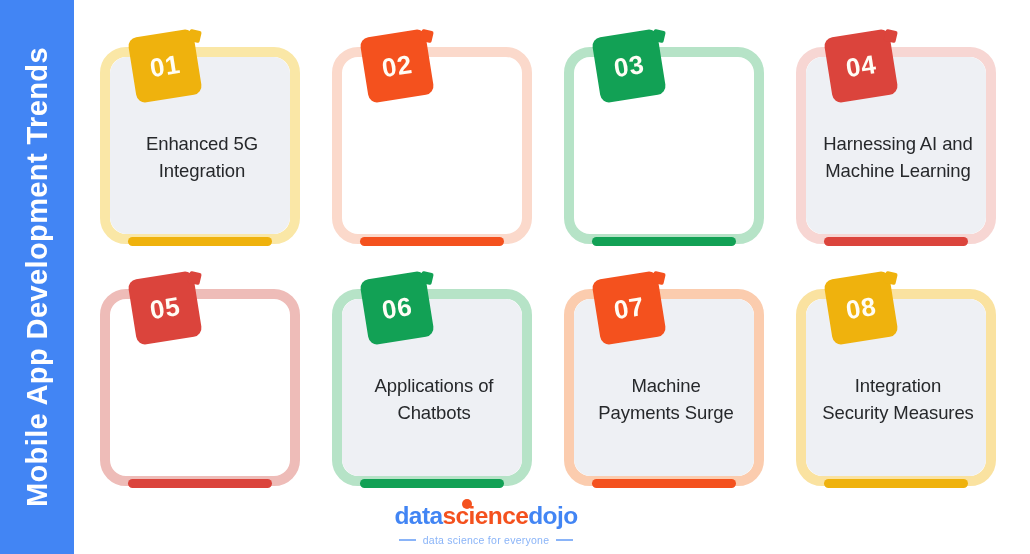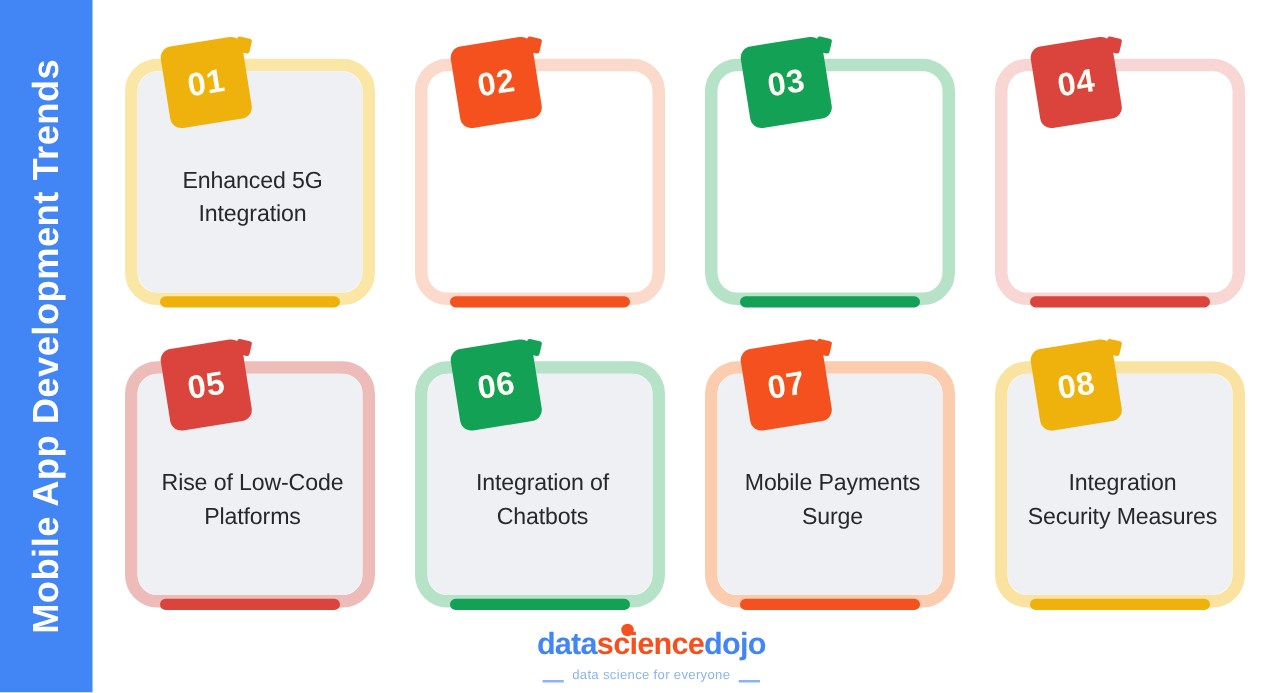--- a/index.html
+++ b/index.html
@@ -146,21 +146,20 @@
     position: absolute;
     left: 0;
     top: 503px;
     width: 898px;
     height: 51px;
     display: flex;
     flex-direction: column;
     align-items: center;
     justify-content: flex-start;
     padding-left: 74px;
-    margin-left: 35px;
   }
   #logo-wordmark {
     position: relative;
     font-size: 24.5px;
     font-weight: 700;
     letter-spacing: -0.6px;
     line-height: 1.05;
     white-space: nowrap;
   }
   .logo-blue   { color: #4285F4; }
@@ -170,21 +169,21 @@
     left: 67px;
     top: -4px;
     width: 10px;
     height: 10px;
     border-radius: 50%;
     background: #F4511E;
   }
   #logo-tagline-row {
     margin-top: 5px;
     display: flex;
-    align-items: flex-end;
+    align-items: center;
     gap: 7px;
   }
   .tag-dash {
     display: block;
     width: 17px;
     height: 2px;
     background: #8AB4F8;
   }
   #logo-tagline {
     color: #8AB4F8;
@@ -226,52 +225,52 @@
     <div class="card" style="--accent: #12A155; --pastel: #B6E3C7;">
       <div class="card-frame"></div>
       <div class="badge">
         <span class="badge-num">03</span>
       </div>
       <div class="card-bar"></div>
     </div>
 
     <div class="card" style="--accent: #DB443C; --pastel: #F7D6D3;">
       <div class="card-frame"></div>
+      <div class="card-inner">
+        <div class="card-text">Harnessing AI and Machine Learning</div>
+      </div>
       <div class="badge">
         <span class="badge-num">04</span>
       </div>
       <div class="card-bar"></div>
     </div>
 
     <div class="card" style="--accent: #DB443C; --pastel: #EEBCB8;">
       <div class="card-frame"></div>
-      <div class="card-inner">
-        <div class="card-text">Rise of Low-Code Platforms</div>
-      </div>
       <div class="badge">
         <span class="badge-num">05</span>
       </div>
       <div class="card-bar"></div>
     </div>
 
     <div class="card" style="--accent: #12A155; --pastel: #B6E3C7;">
       <div class="card-frame"></div>
       <div class="card-inner">
-        <div class="card-text">Integration of Chatbots</div>
+        <div class="card-text">Applications of Chatbots</div>
       </div>
       <div class="badge">
         <span class="badge-num">06</span>
       </div>
       <div class="card-bar"></div>
     </div>
 
     <div class="card" style="--accent: #F4511E; --pastel: #FBCCAE;">
       <div class="card-frame"></div>
       <div class="card-inner">
-        <div class="card-text">Mobile Payments Surge</div>
+        <div class="card-text">Machine Payments Surge</div>
       </div>
       <div class="badge">
         <span class="badge-num">07</span>
       </div>
       <div class="card-bar"></div>
     </div>
 
     <div class="card" style="--accent: #EFB20D; --pastel: #FAE2A0;">
       <div class="card-frame"></div>
       <div class="card-inner">

